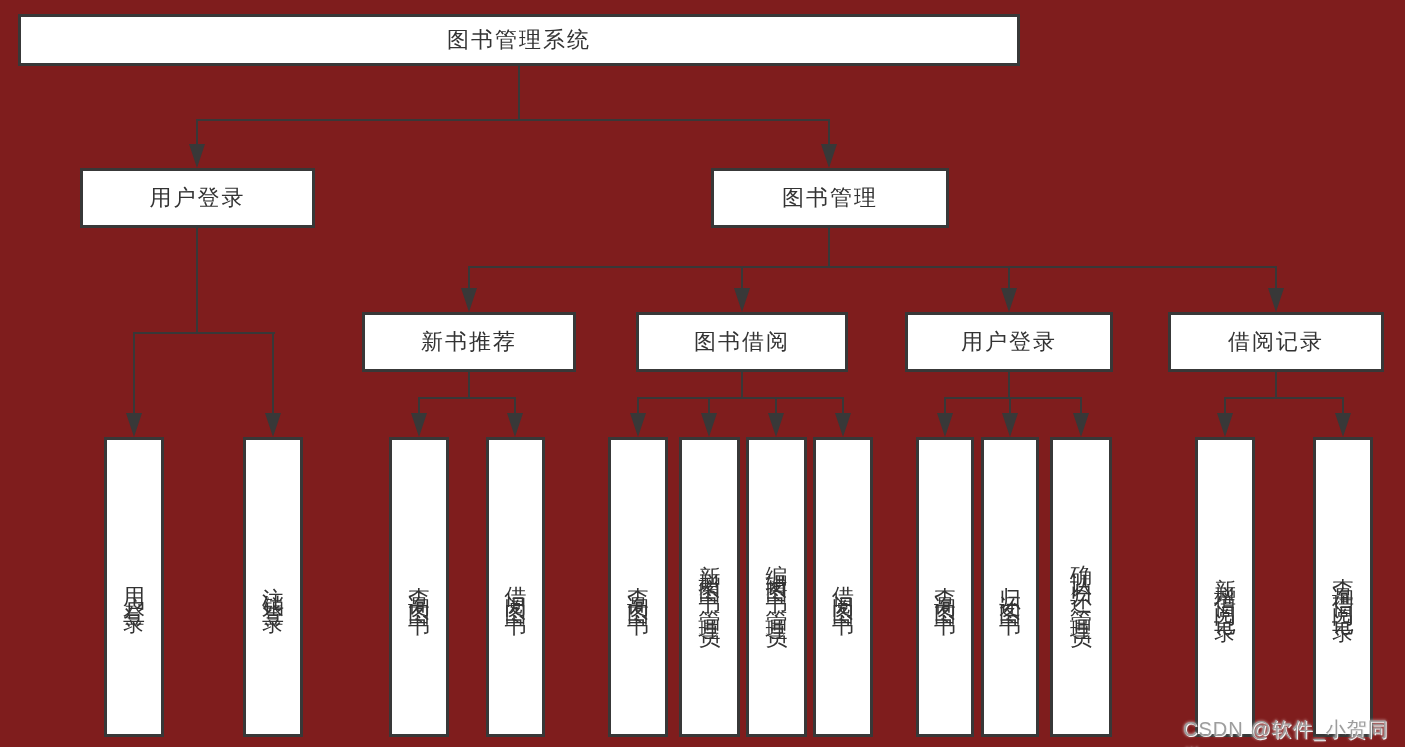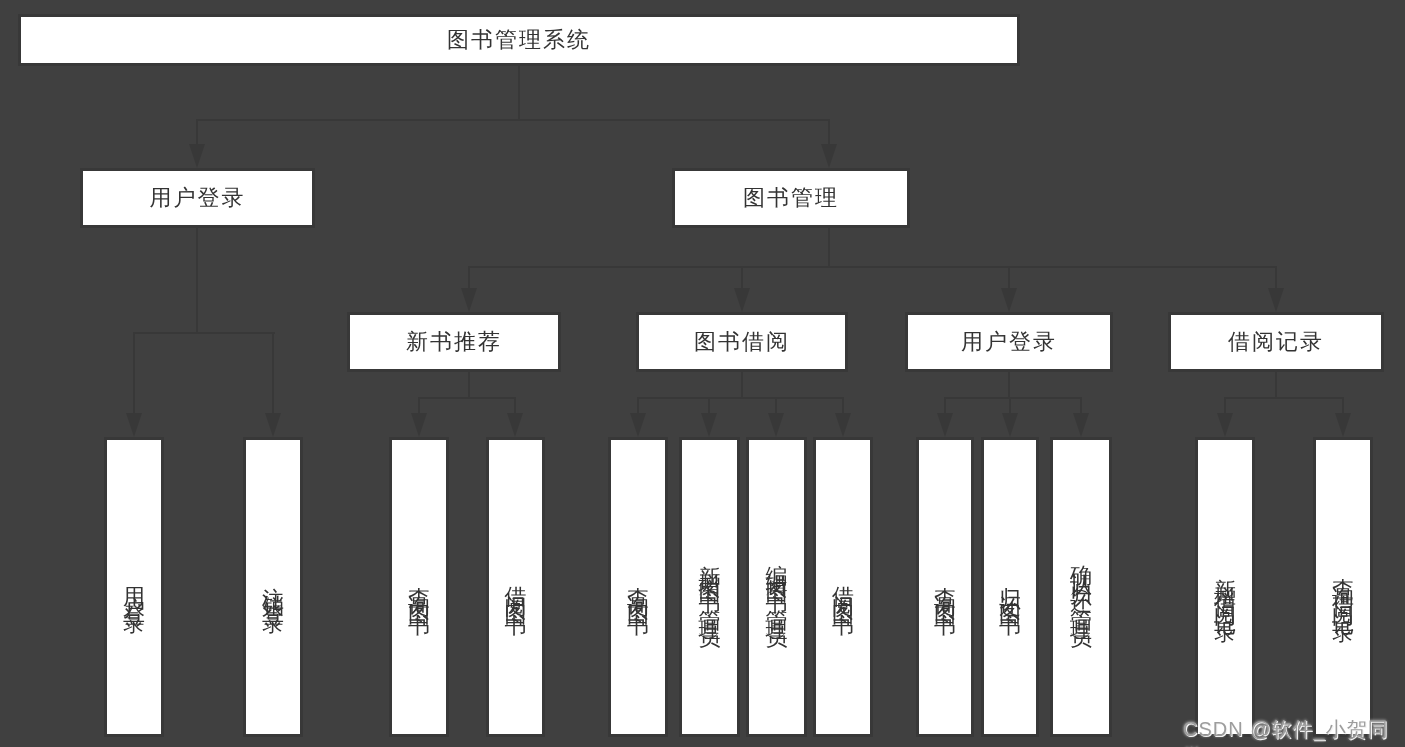--- a/index.html
+++ b/index.html
@@ -1,17 +1,17 @@
 <!DOCTYPE html>
 <html><head>
 <meta charset="utf-8">
 <style>
   html,body { margin:0; padding:0; background:#ffffff; }
   .canvas {
-    position:relative; width:1405px; height:747px; background:#404040;
+    position:relative; width:1405px; height:747px; background:#7f1d1d;
     font-family:"Liberation Sans", sans-serif; overflow:hidden;
   }
   .box {
     position:absolute; box-sizing:border-box;
     border:3px solid #383838; background:#ffffff; color:#333333;
     display:flex; align-items:center; justify-content:center;
     font-size:22px; letter-spacing:2px; z-index:2;
   }
   .vbox { z-index:2; }
   .vbox .vtext {
@@ -39,41 +39,41 @@
   <div class="box" style="left:18px; top:14px; width:1002px; height:52px;">图书管理系统</div>
 
   <div class="vline" style="left:518px; top:66px; height:54px;"></div>
   <div class="hline" style="left:196px; top:119px; width:634px;"></div>
   <div class="vline" style="left:196px; top:119px; height:28px;"></div>
   <div class="arrow" style="left:189px; top:144px;"></div>
   <div class="vline" style="left:828px; top:119px; height:28px;"></div>
   <div class="arrow" style="left:821px; top:144px;"></div>
 
   <div class="box" style="left:80px; top:168px; width:235px; height:60px;">用户登录</div>
-  <div class="box" style="left:672px; top:168px; width:238px; height:60px;">图书管理</div>
+  <div class="box" style="left:711px; top:168px; width:238px; height:60px;">图书管理</div>
 
   <div class="vline" style="left:196px; top:228px; height:106px;"></div>
   <div class="hline" style="left:133px; top:332px; width:142px;"></div>
   <div class="vline" style="left:133px; top:332px; height:82px;"></div>
   <div class="arrow" style="left:126px; top:413px;"></div>
   <div class="vline" style="left:272px; top:332px; height:82px;"></div>
   <div class="arrow" style="left:265px; top:413px;"></div>
 
   <div class="vline" style="left:828px; top:228px; height:40px;"></div>
   <div class="hline" style="left:468px; top:266px; width:809px;"></div>
   <div class="vline" style="left:468px; top:266px; height:24px;"></div>
   <div class="arrow" style="left:461px; top:288px;"></div>
   <div class="vline" style="left:741px; top:266px; height:24px;"></div>
   <div class="arrow" style="left:734px; top:288px;"></div>
   <div class="vline" style="left:1008px; top:266px; height:24px;"></div>
   <div class="arrow" style="left:1001px; top:288px;"></div>
   <div class="vline" style="left:1275px; top:266px; height:24px;"></div>
   <div class="arrow" style="left:1268px; top:288px;"></div>
 
-  <div class="box" style="left:347px; top:312px; width:214px; height:60px;">新书推荐</div>
+  <div class="box" style="left:362px; top:312px; width:214px; height:60px;">新书推荐</div>
   <div class="box" style="left:636px; top:312px; width:212px; height:60px;">图书借阅</div>
   <div class="box" style="left:905px; top:312px; width:208px; height:60px;">用户登录</div>
   <div class="box" style="left:1168px; top:312px; width:216px; height:60px;">借阅记录</div>
 
   <div class="vline" style="left:468px; top:372px; height:26px;"></div>
   <div class="hline" style="left:418px; top:397px; width:98px;"></div>
   <div class="vline" style="left:418px; top:397px; height:17px;"></div>
   <div class="arrow" style="left:411px; top:413px;"></div>
   <div class="vline" style="left:514px; top:397px; height:17px;"></div>
   <div class="arrow" style="left:507px; top:413px;"></div>

